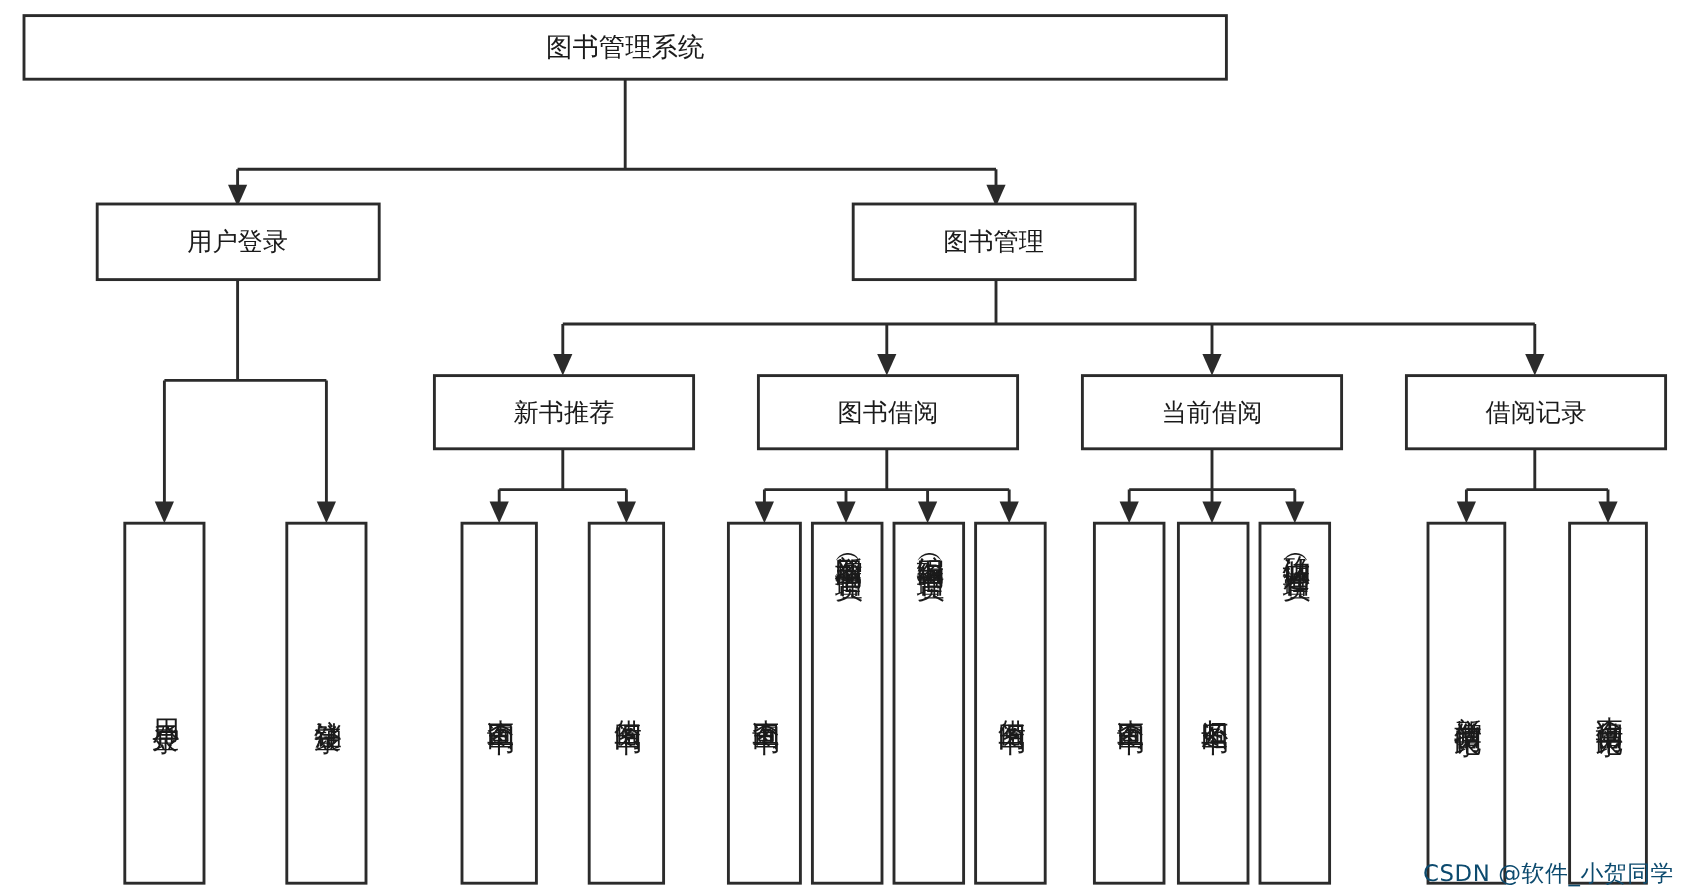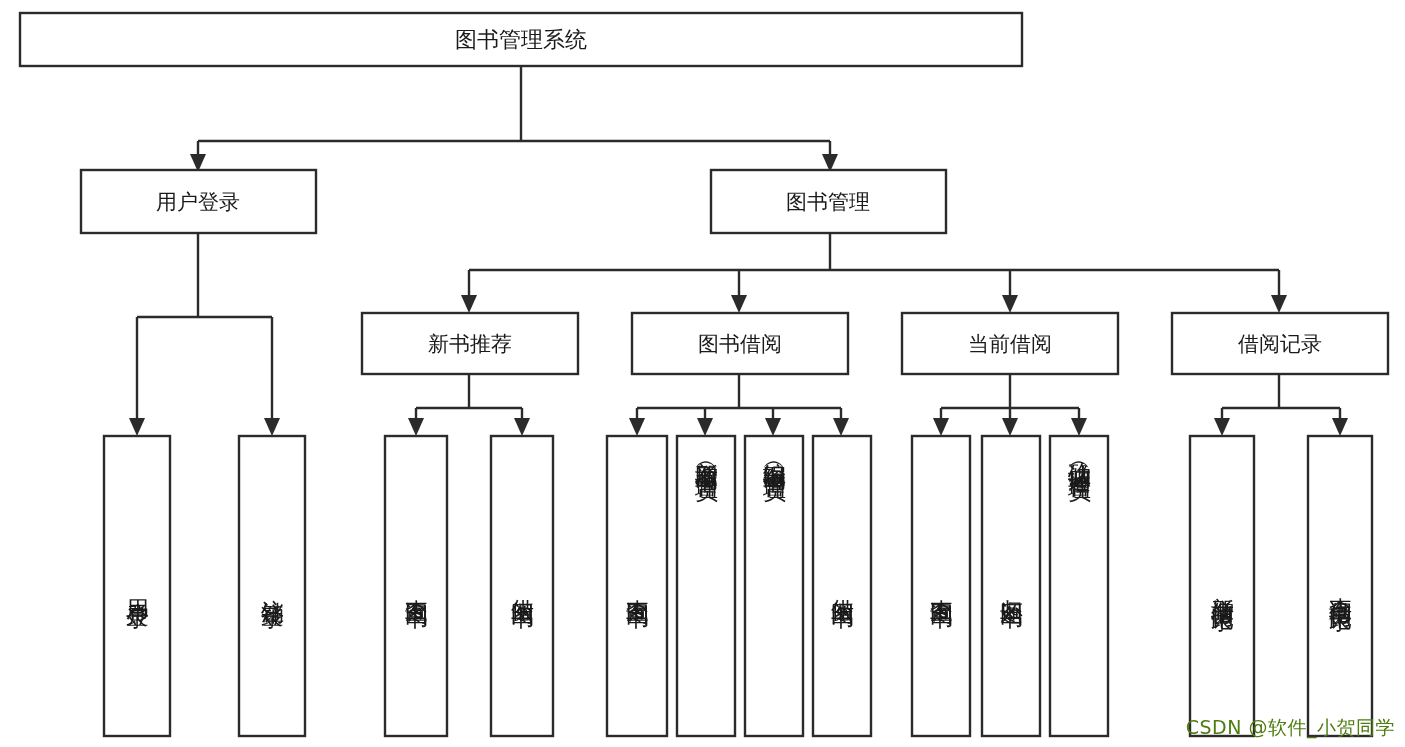--- a/index.html
+++ b/index.html
@@ -72,21 +72,21 @@
     letter-spacing: 2.5px;
     color: #1a1a1a;
     white-space: nowrap;
   }
   .watermark {
     position: absolute;
     right: 10px;
     bottom: 6px;
     font-family: "DejaVu Sans", "Liberation Sans", sans-serif;
     font-size: 19px;
-    color: #4d7c0f;
+    color: #0c4a6e;
     letter-spacing: 0.5px;
     white-space: nowrap;
     pointer-events: none;
   }
 </style>
 </head>
 <body>
 
 <div id="diagram-root">
 

